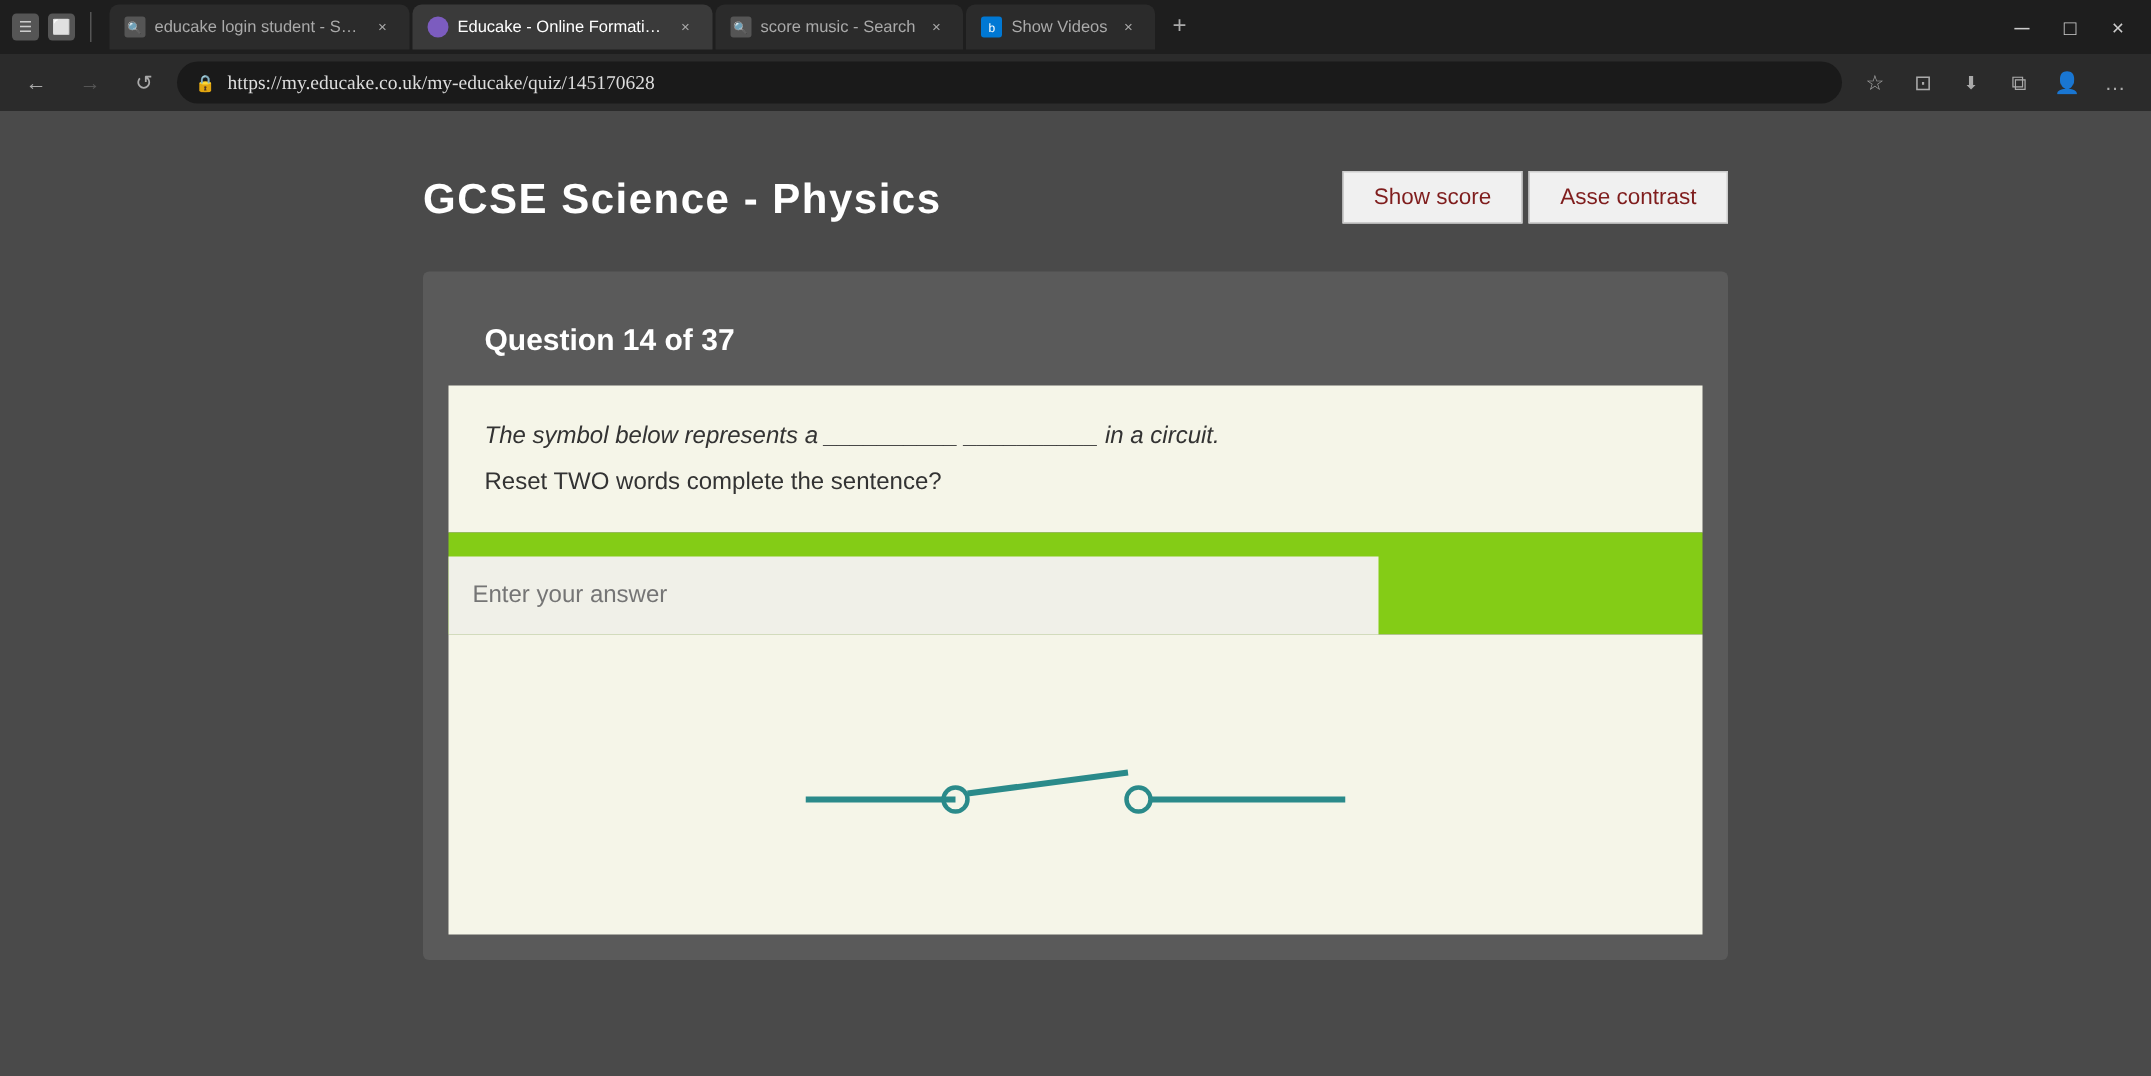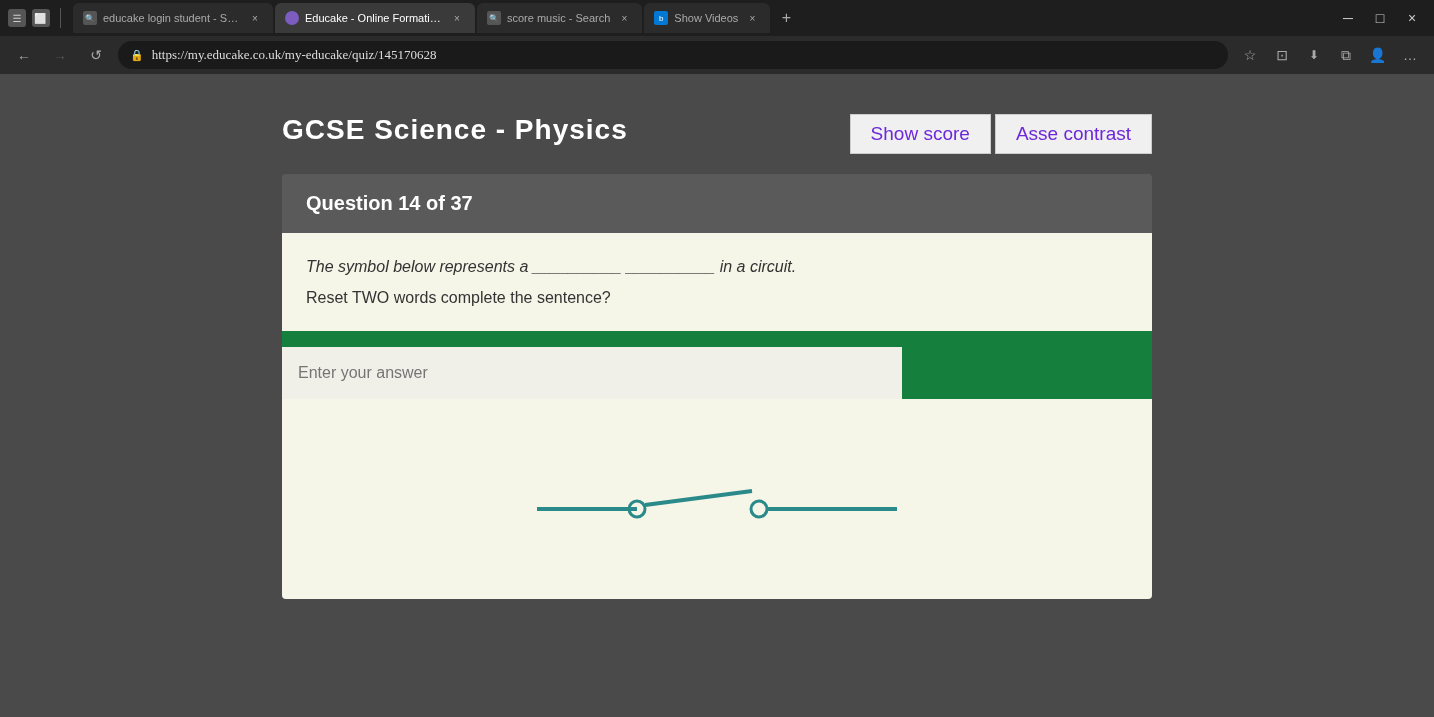--- a/index.html
+++ b/index.html
@@ -172,51 +172,51 @@
       flex-direction: column;
       align-items: center;
     }
 
     .quiz-container {
       width: 870px;
     }
 
     .quiz-header {
       display: flex;
-      align-items: flex-start;
+      align-items: flex-end;
       justify-content: space-between;
-      margin-bottom: 20px;
+      margin-bottom: 32px;
     }
 
     .quiz-title {
       font-size: 28px;
       font-weight: bold;
       color: #fff;
       letter-spacing: 1px;
     }
 
     .header-buttons {
       display: flex;
       gap: 4px;
     }
 
     .header-btn {
       padding: 8px 20px;
-      font-size: 19px;
+      font-size: 15px;
       cursor: pointer;
       background: #f0f0f0;
       border: 1px solid #ccc;
-      color: #6d28d9;
+      color: #7f1d1d;
       font-weight: normal;
     }
 
     .quiz-box {
       background: #5a5a5a;
       border-radius: 4px;
-      padding: 0;
+      padding: 17px;
       overflow: hidden;
     }
 
     .question-header {
       padding: 18px 24px;
       font-size: 20px;
       font-weight: bold;
       color: #fff;
     }
 
@@ -229,21 +229,21 @@
       line-height: 1.7;
     }
 
     .question-text-box .line1 {
       margin-bottom: 4px;
       font-style: italic;
     }
 
     .answer-input-area {
       padding: 16px 0 16px 0;
-      background: #15803d;
+      background: #84cc16;
     }
 
     .answer-input {
       width: 620px;
       height: 52px;
       background: #f0f0e8;
       border: none;
       padding: 0 16px;
       font-size: 16px;
       color: #666;

